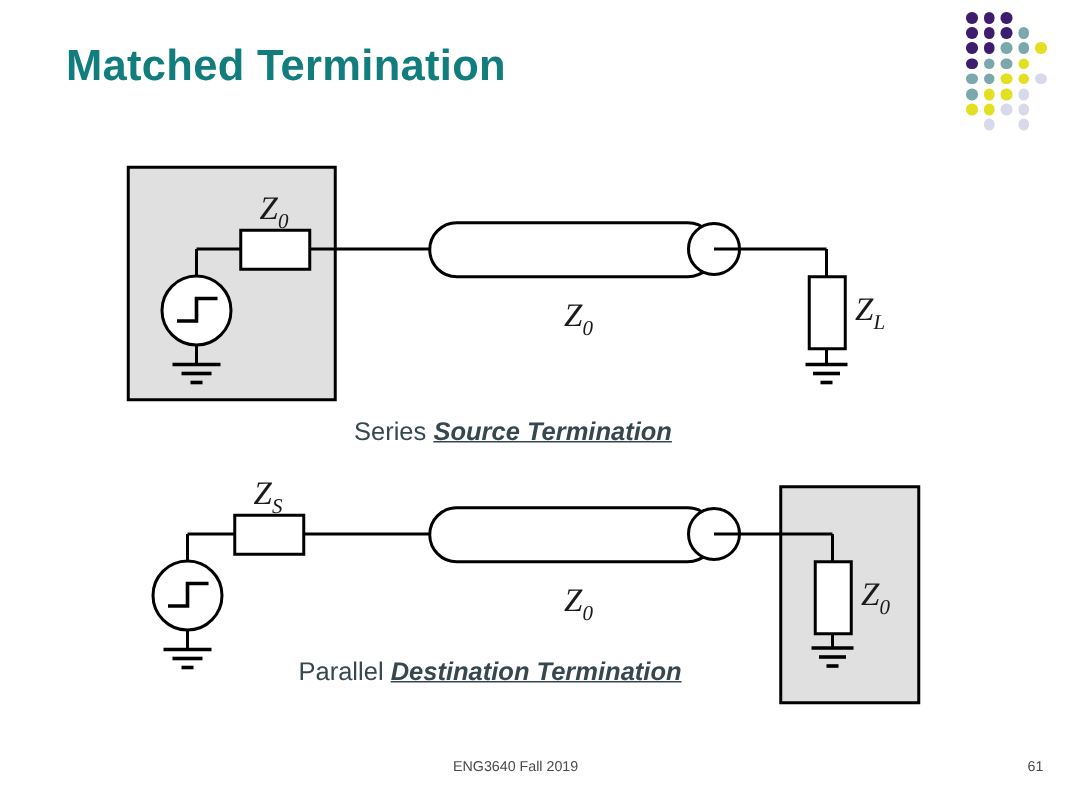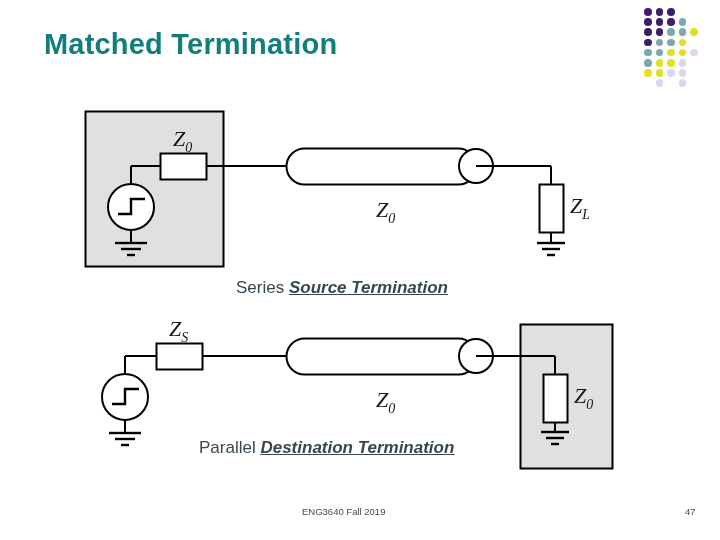--- a/index.html
+++ b/index.html
@@ -223,15 +223,15 @@
 
   <div class="caption" id="caption-parallel">
     <span class="plain">Parallel </span><span class="emph">Destination Termination</span>
   </div>
 
   <div class="caption" id="caption-series">
     <span class="plain">Series </span><span class="emph">Source Termination</span>
   </div>
 
   <div id="footer-course">ENG3640 Fall 2019</div>
-  <div id="footer-page">47</div>
+  <div id="footer-page">61</div>
 
 </div>
 
 </body></html>

